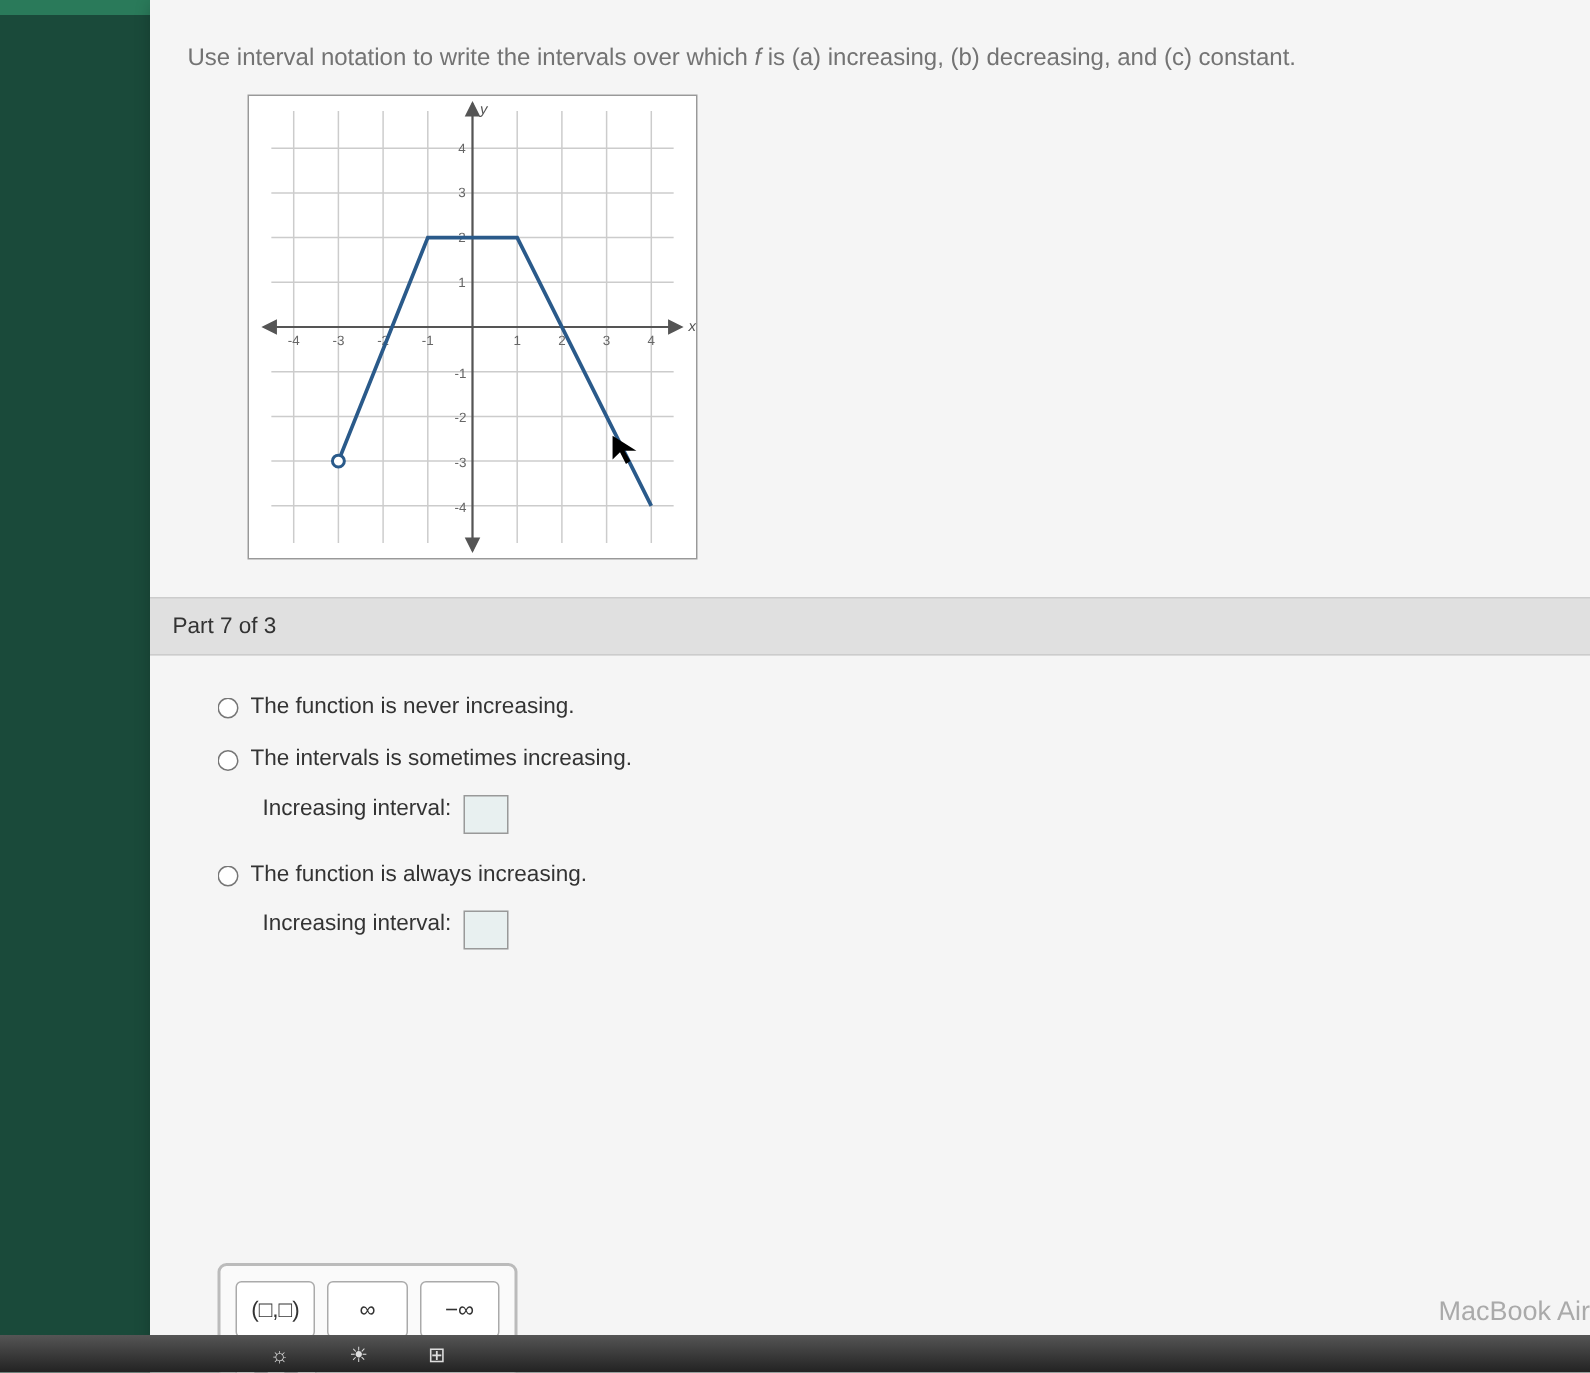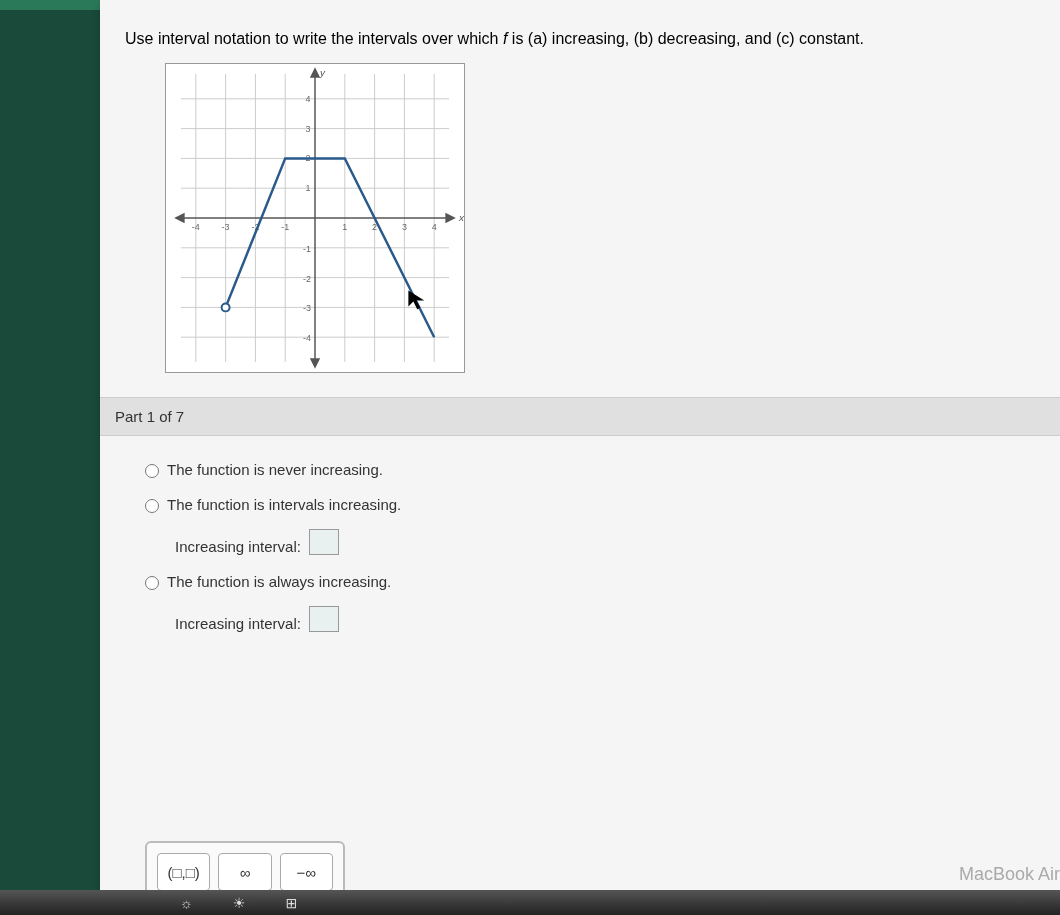--- a/index.html
+++ b/index.html
@@ -23,21 +23,21 @@
     left: 60px;
   }
   .top-bar {
     position: absolute;
     top: 0; left: 0; right: 0;
     height: 10px;
     background: #2a7a5a;
   }
   .question-text {
     font-size: 16px;
-    color: #000000;
+    color: #737373;
     margin-bottom: 15px;
     margin-top: 10px;
   }
   .question-text .fx { font-style: italic; }
   .graph-wrap {
     margin-left: 40px;
     margin-bottom: 20px;
   }
   .graph-svg {
     background: #fff;
@@ -69,21 +69,21 @@
   }
   .option-row input[type=radio] {
     margin-top: 3px;
     width: 14px; height: 14px;
     accent-color: #0a7a7a;
   }
   .sub-label {
     margin-left: 30px;
     margin-top: 8px;
     display: flex;
-    align-items: flex-end;
+    align-items: flex-start;
     gap: 8px;
     font-size: 15px;
   }
   .input-box {
     width: 30px; height: 26px;
     border: 1px solid #999;
     background: #e8f0f0;
     display: inline-block;
   }
   .palette {
@@ -236,35 +236,35 @@
       </g>
 
       <polyline points="60,245 120,95 180,95 270,275" fill="none" stroke="#2a5a8a" stroke-width="2.5"></polyline>
       <circle cx="60" cy="245" r="4" fill="#fff" stroke="#2a5a8a" stroke-width="2"></circle>
 
       <polygon points="244,228 244,244 249,239 253,247 256,245 252,238 260,238" fill="#000"></polygon>
     </svg>
   </div>
 
   <div class="part-header">
-    <span>Part 1 of 7</span>
+    <span>Part 7 of 3</span>
   </div>
 
   <div class="answer-area">
     <div class="options">
 
       <div class="option-row">
         <input type="radio" name="inc" style="">
         <span>The function is never increasing.</span>
       </div>
 
       <div class="option-row" style="flex-direction:column; align-items:flex-start;">
         <div style="display:flex; gap:8px; align-items:flex-start;">
           <input type="radio" name="inc" style="">
-          <span>The function is intervals increasing.</span>
+          <span>The intervals is sometimes increasing.</span>
         </div>
         <div class="sub-label">
           <span>Increasing interval:</span>
           <span class="input-box"></span>
         </div>
       </div>
 
       <div class="option-row" style="flex-direction:column; align-items:flex-start;">
         <div style="display:flex; gap:8px; align-items:center;">
           <input type="radio" name="inc" style="">

